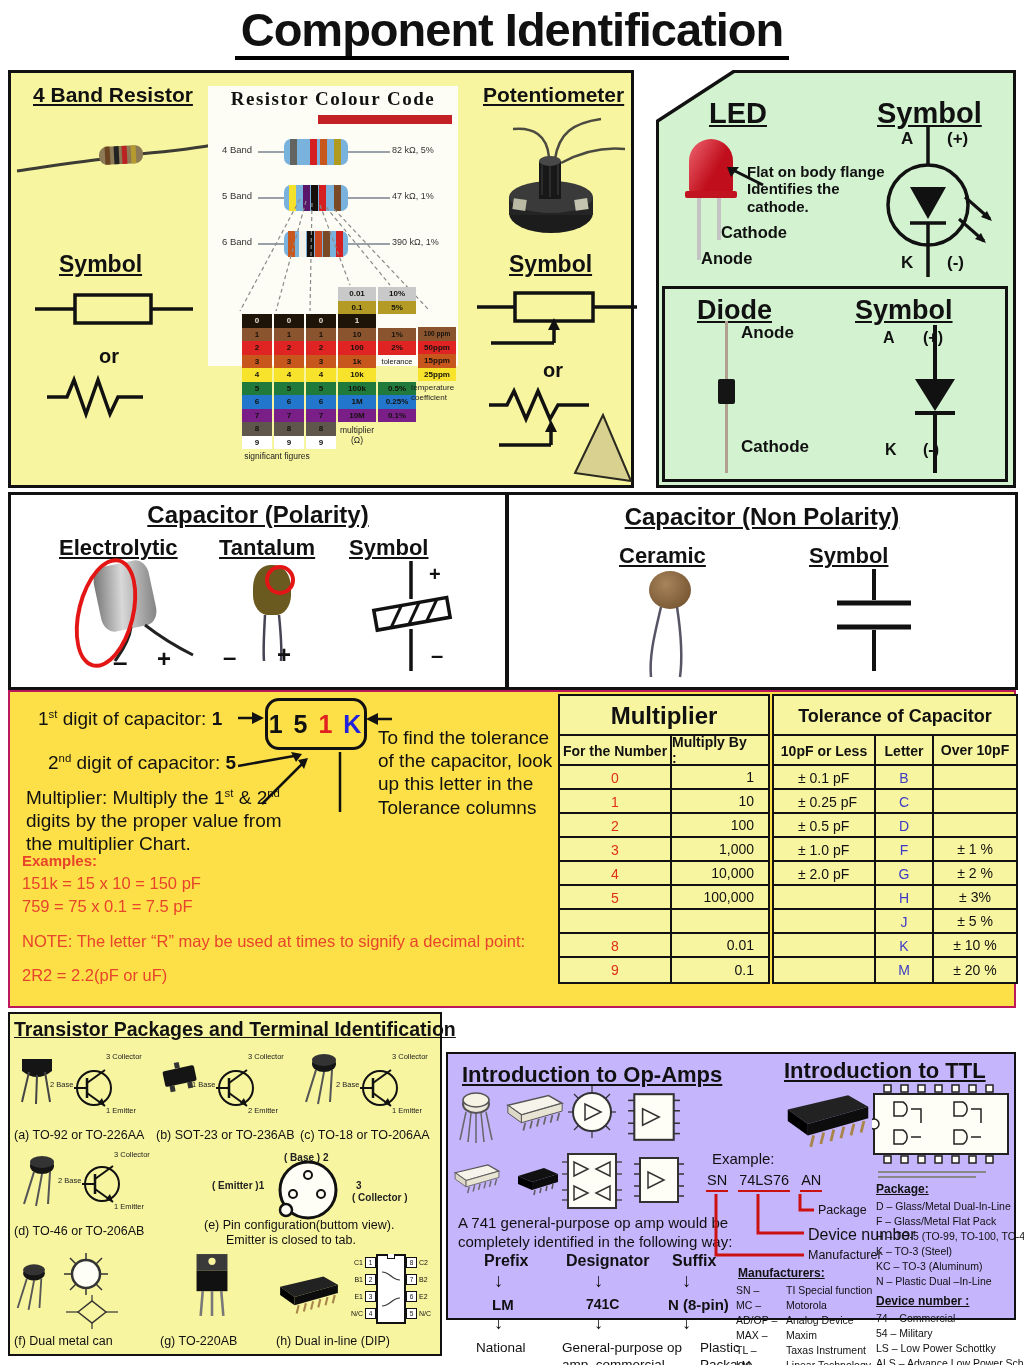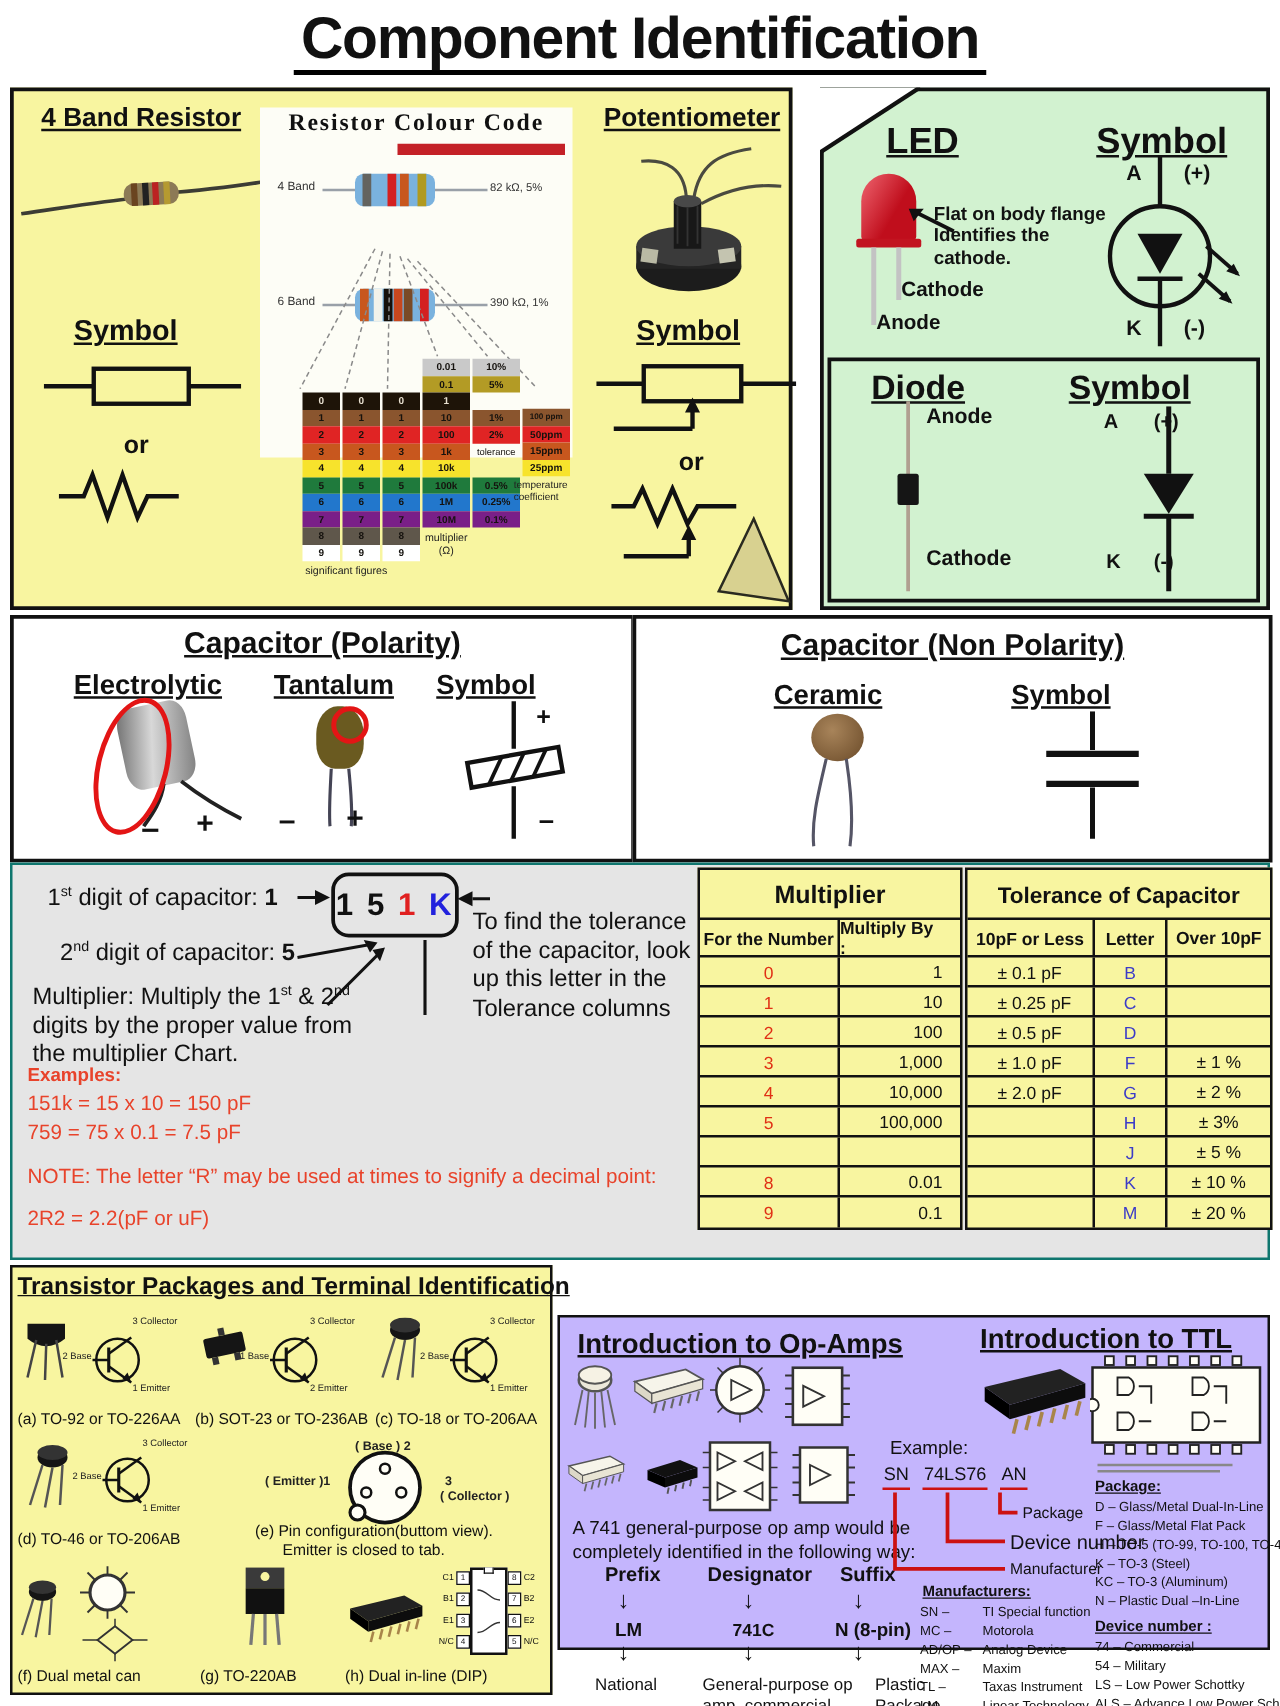--- a/index.html
+++ b/index.html
@@ -6,21 +6,21 @@
   #page{position:relative;width:1024px;height:1365px;background:#fff;
         font-family:"Liberation Sans",sans-serif;color:#111;overflow:hidden}
   #page *{box-sizing:border-box}
   .p{position:absolute}
   .hdg{position:absolute;font-weight:bold;text-decoration:underline;white-space:nowrap}
   .panel{position:absolute}
   #panelA{left:8px;top:70px;width:626px;height:418px;background:#f8f5a0;border:3px solid #111}
   #panelB{left:656px;top:70px;width:360px;height:418px;background:#d2f2d0;border:3px solid #111}
   #panelC{left:8px;top:492px;width:500px;height:198px;background:#fff;border:3px solid #111}
   #panelD{left:506px;top:492px;width:512px;height:198px;background:#fff;border:3px solid #111}
-  #panelE{left:8px;top:690px;width:1008px;height:318px;background:#e5e5e5;border:2px solid #0f766e}
+  #panelE{left:8px;top:690px;width:1008px;height:318px;background:#fde047;border:2px solid #be185d}
   #panelF{left:8px;top:1012px;width:434px;height:344px;background:#f8f5a0;border:2px solid #111}
   #panelG{left:446px;top:1052px;width:570px;height:268px;background:#c4b5fd;border:2px solid #111}
   #title{position:absolute;left:0;top:2px;width:1024px;text-align:center;
          font-size:47px;font-weight:900;letter-spacing:-1px}
   #title span{border-bottom:4px solid #000;padding:0 6px}
   #ccchart{position:absolute;left:197px;top:13px;width:250px;height:280px;background:#fdfdf6}
   .cc-title{position:absolute;left:0;top:2px;width:100%;text-align:center;
             font-family:"Liberation Serif",serif;font-weight:bold;font-size:19px;letter-spacing:1.5px}
   .cc-col{position:absolute}
   .ccell{height:13.5px;font:bold 8px/13.5px "Liberation Sans",sans-serif;text-align:center;color:#15120e;overflow:hidden}
@@ -28,21 +28,21 @@
   .cc-resrow{position:absolute;left:0;width:100%;height:40px}
   .cc-reslabel{position:absolute;left:14px;top:12px;font-size:9.5px;color:#333}
   .cc-resvalue{position:absolute;left:184px;top:13px;font-size:9px;color:#333;white-space:nowrap}
   .cc-wire{position:absolute;left:50px;top:19px;width:132px;height:2px;background:#99a0a8}
   .cc-body{position:absolute;left:76px;top:7px;width:64px;height:26px;background:#7ab2de;border-radius:7px}
   .band{position:absolute;top:0;width:7px;height:26px}
   .tlab{position:absolute;font-size:7.5px;color:#222;white-space:nowrap}
   .tcap{position:absolute;font-size:12.5px;color:#111;white-space:nowrap}
   .red{color:#e8432b}
   .ytable{position:absolute;background:#f8f5a0;border:2.5px solid #111}
-  .yt-title{height:40px;line-height:40px;text-align:center;font-weight:bold;font-size:20px;border-bottom:2px solid #111}
+  .yt-title{height:40px;line-height:40px;text-align:center;font-weight:bold;font-size:24px;border-bottom:2px solid #111}
   .yt-head{display:flex;height:30px;border-bottom:2px solid #111;font-weight:bold;font-size:14px;align-items:center}
   .yt-row{display:flex;height:24px;border-bottom:2px solid #111;font-size:14px;align-items:center}
   .yt-row:last-child{border-bottom:none}
   .mc1{width:112px;text-align:center;color:#e03015;border-right:2px solid #111;line-height:24px;height:100%}
   .mc1h{width:112px;text-align:center;border-right:2px solid #111;line-height:30px;height:100%}
   .mc2{flex:1;text-align:right;padding-right:14px}
   .ta{width:102px;padding-left:24px;border-right:2px solid #111;height:100%;line-height:24px}
   .tah{width:102px;text-align:center;border-right:2px solid #111;height:100%;line-height:30px}
   .tb{width:58px;text-align:center;border-right:2px solid #111;height:100%;line-height:24px;color:#3b3bc8}
   .tbh{width:58px;text-align:center;border-right:2px solid #111;height:100%;line-height:30px}
@@ -178,20 +178,32 @@
       <div class="cc-resrow" style="top:46px">
         <span class="cc-reslabel">4 Band</span>
         <div class="cc-wire"></div>
         <div class="cc-body">
             <div class="band" style=";left:6px;background:#63635f"></div>
             <div class="band" style=";left:26px;background:#d42020"></div>
             <div class="band" style=";left:36px;background:#c8571e"></div>
             <div class="band" style=";left:50px;background:#b09a20"></div>
           </div>
         <span class="cc-resvalue">82 kΩ, 5%</span>
+      </div>
+      <div class="cc-resrow" style="top:92px">
+        <span class="cc-reslabel">5 Band</span>
+        <div class="cc-wire"></div>
+        <div class="cc-body">
+            <div class="band" style=";left:5px;background:#f5e02a"></div>
+            <div class="band" style=";left:19px;background:#5a1668"></div>
+            <div class="band" style=";left:27px;background:#16100a"></div>
+            <div class="band" style=";left:35px;background:#d42020"></div>
+            <div class="band" style=";left:50px;background:#7a4a26"></div>
+          </div>
+        <span class="cc-resvalue">47 kΩ, 1%</span>
       </div>
       <div class="cc-resrow" style="top:138px">
         <span class="cc-reslabel">6 Band</span>
         <div class="cc-wire"></div>
         <div class="cc-body">
             <div class="band" style=";left:4px;background:#c8571e"></div>
             <div class="band" style=";left:15px;background:#f2f2ea"></div>
             <div class="band" style=";left:23px;background:#16100a"></div>
             <div class="band" style=";left:31px;background:#c8471e"></div>
             <div class="band" style=";left:39px;background:#7a4a26"></div>

